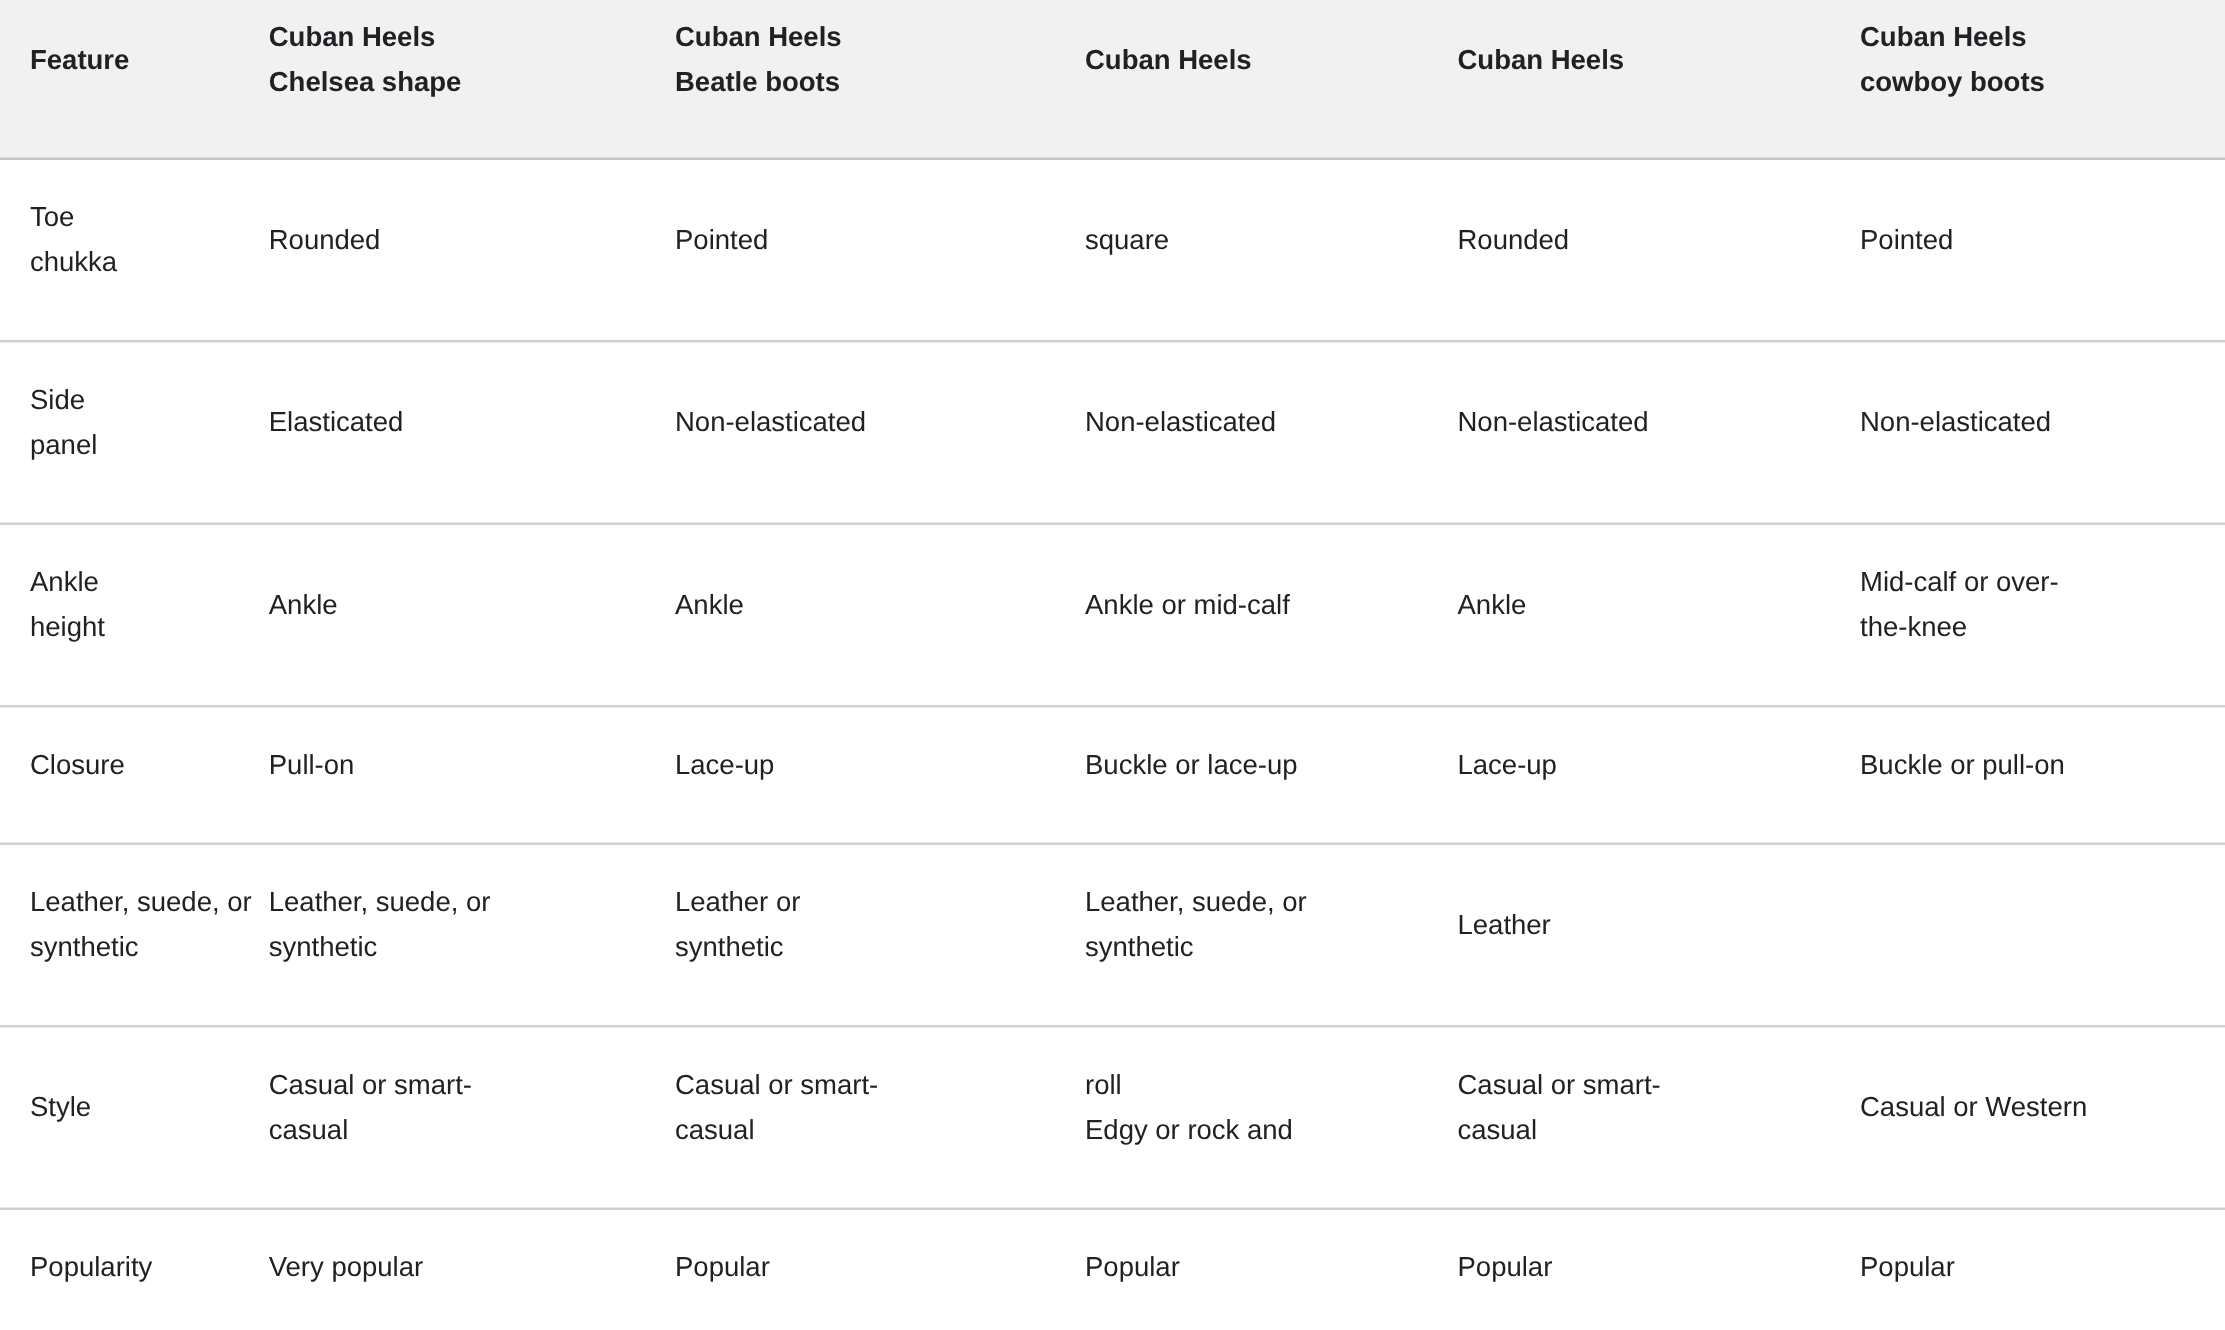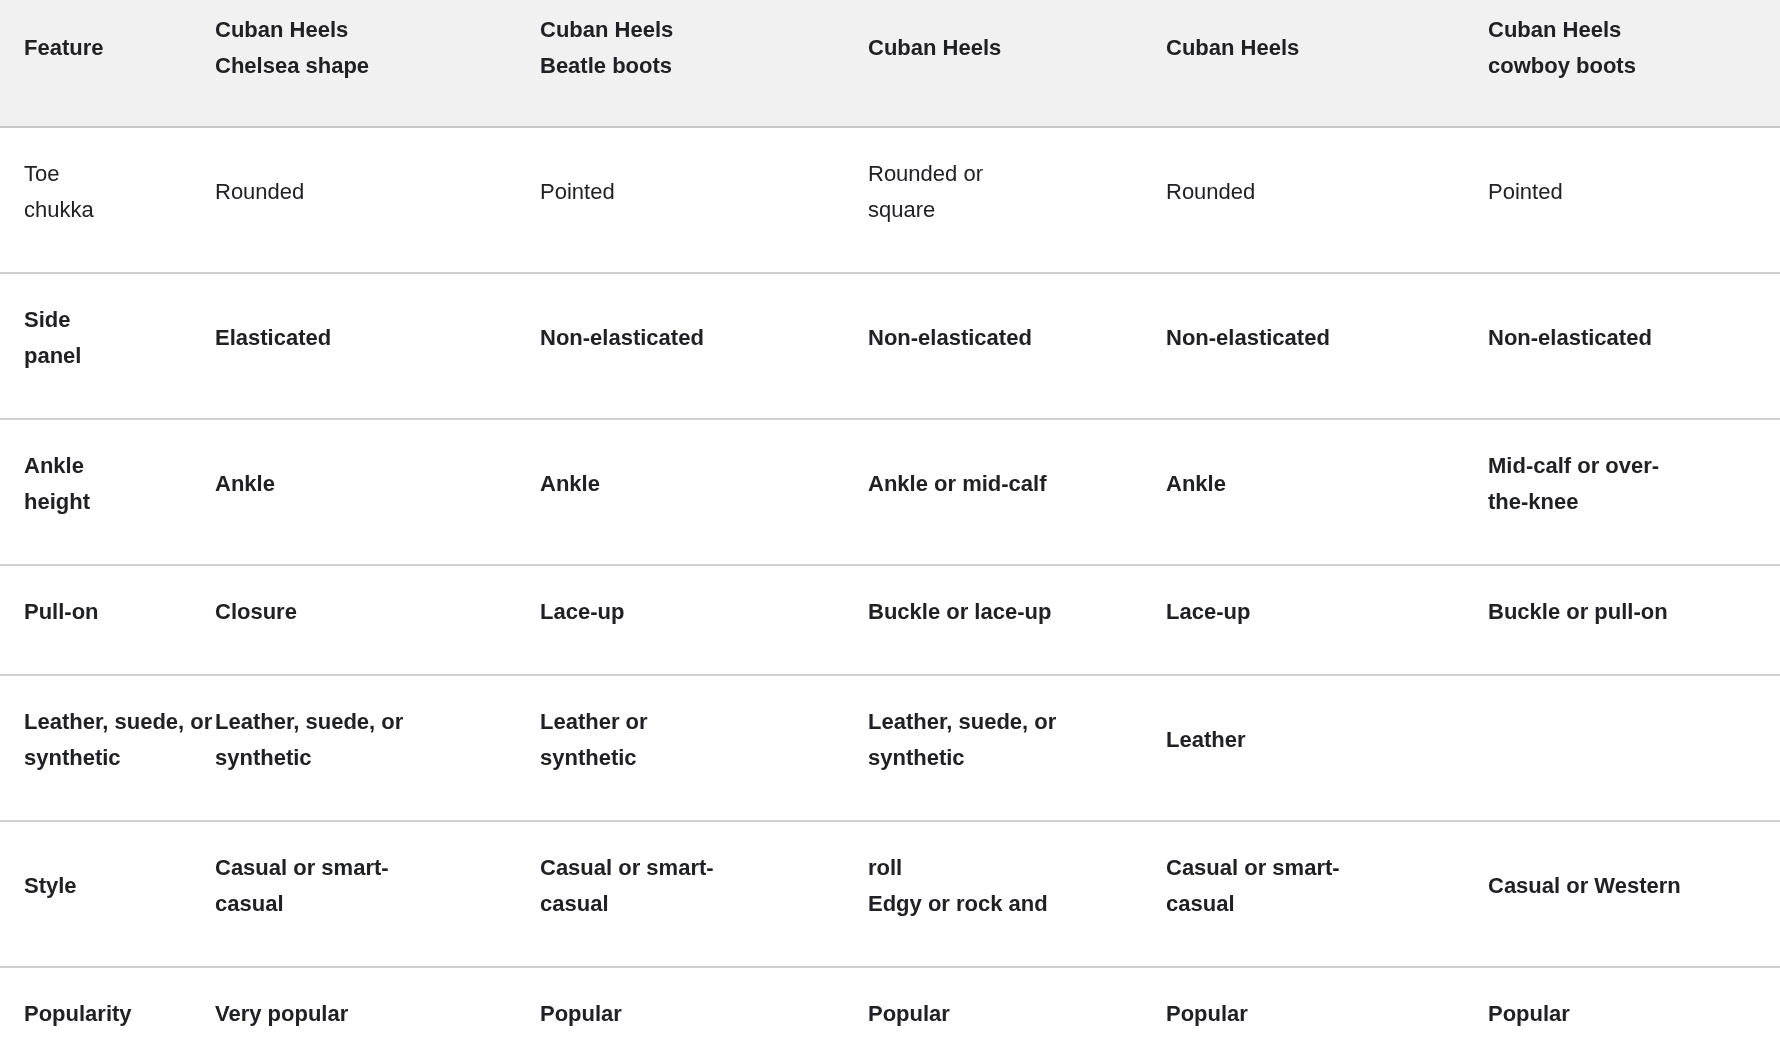--- a/index.html
+++ b/index.html
@@ -25,21 +25,20 @@
     grid-template-columns:191px 325px 328px 298px 322px minmax(0,1fr);
     padding-left:24px;
     align-items:center;
   }
   .t-row.header{
     background:var(--header-bg);
     border-bottom:2px solid var(--header-border);
   }
   .t-row.body + .t-row.body{
     border-top:2px solid var(--row-border);
-    font-weight:bold;
   }
   .cell{
     font-size:22px;
     line-height:36px;
     padding:28px 24px 44px 0;
   }
   .header .cell{
     font-weight:700;
     padding:12px 24px 42px 0;
   }
@@ -84,21 +83,20 @@
 
   <div class="cell">
           <span class="line">Rounded</span>
         </div>
 
   <div class="cell">
           <span class="line">Pointed</span>
         </div>
 
   <div class="cell">
-          <span class="line">Rounded or</span>
           <span class="line">square</span>
         </div>
 
   <div class="cell">
           <span class="line">Rounded</span>
         </div>
 
   <div class="cell">
           <span class="line">Pointed</span>
         </div>
@@ -154,25 +152,25 @@
         </div>
 
   <div class="cell">
           <span class="line">Mid-calf or over-</span>
           <span class="line">the-knee</span>
         </div>
 </div>
 
   <div class="t-row body">
     <div class="cell">
+          <span class="line">Closure</span>
+        </div>
+
+  <div class="cell">
           <span class="line">Pull-on</span>
-        </div>
-
-  <div class="cell">
-          <span class="line">Closure</span>
         </div>
 
   <div class="cell">
           <span class="line">Lace-up</span>
         </div>
 
   <div class="cell">
           <span class="line">Buckle or lace-up</span>
         </div>
 

